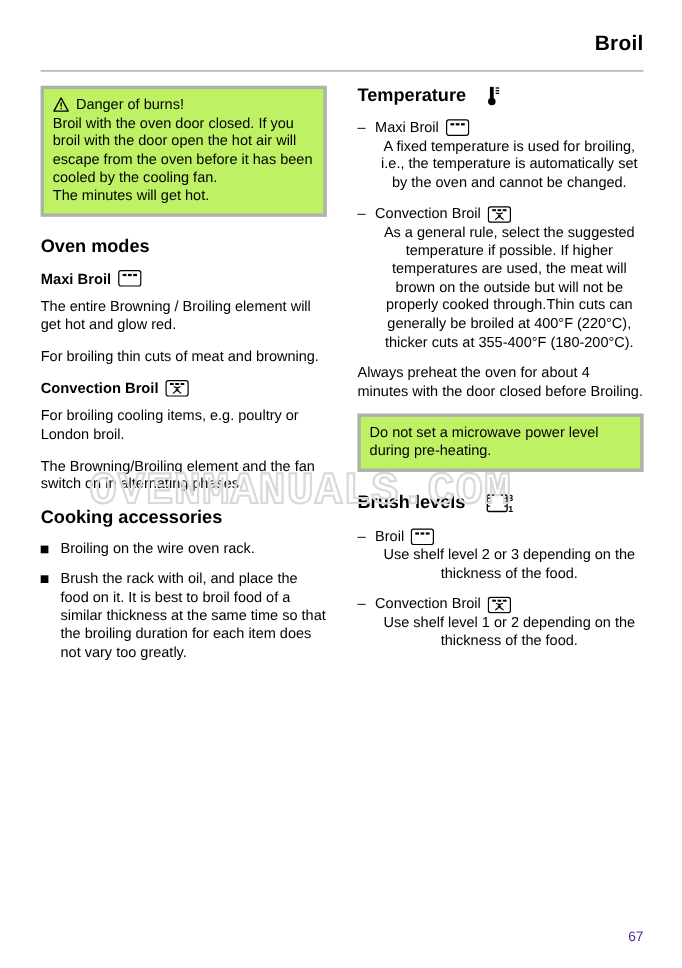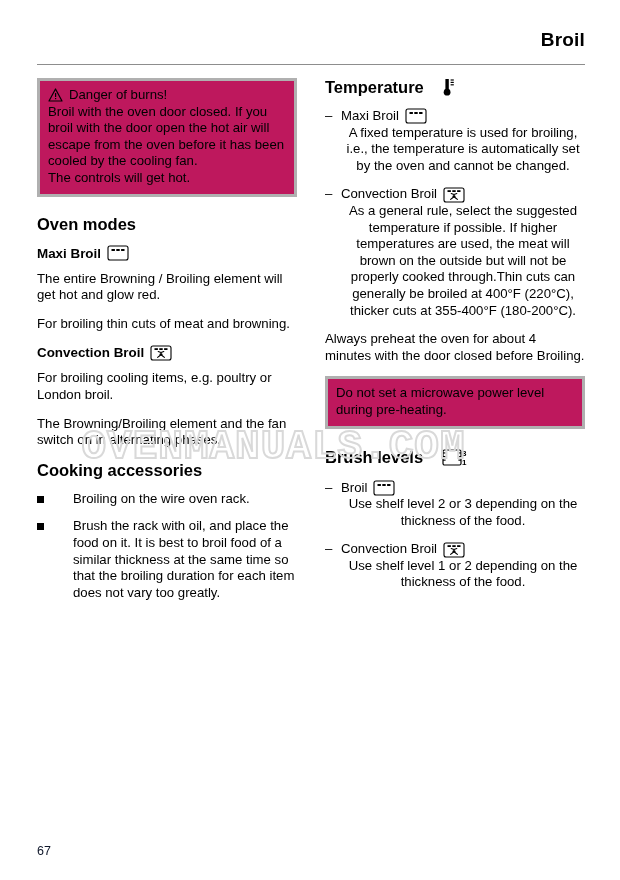--- a/index.html
+++ b/index.html
@@ -58,21 +58,21 @@
   .col {
     width: 270px;
     box-sizing: border-box;
   }
   .col-left { width: 272px; }
   .col-right { width: 272px; }
 
   
   .notebox {
     border: 3px solid #b0b0b0;
-    background: #be185d;
+    background: #bef264;
     padding: 6px 8px 7px 8px;
     box-sizing: border-box;
     margin-bottom: 18px;
   }
   .notebox p {
     margin: 0;
     font-size: 13.2px;
     line-height: 16.6px;
   }
   .warn-first {
@@ -111,21 +111,21 @@
   }
 
   
   ul.sq {
     list-style: none;
     margin: 0;
     padding: 0;
   }
   ul.sq > li {
     position: relative;
-    padding-left: 36px;
+    padding-left: 18px;
     margin-bottom: 11px;
     font-size: 13.2px;
     line-height: 16.6px;
   }
   ul.sq > li::before {
     content: "";
     position: absolute;
     left: 0;
     top: 5px;
     width: 7px;
@@ -169,23 +169,23 @@
     line-height: 0;
   }
   .ico svg { display: block; }
 
   
   .footer {
     position: absolute;
     left: 37px;
     top: 844px;
     width: 548px;
-    text-align: left;
+    text-align: right;
     font-size: 12.5px;
-    color: #0f172a;
+    color: #4c1d95;
   }
 
   
   .watermark {
     position: absolute;
     left: 0;
     top: 424px;
     width: 547px;
     text-align: center;
     font-size: 41px;
@@ -217,21 +217,21 @@
           <span class="ico warn-tri">
             <svg width="15" height="14" viewBox="0 0 15 14">
               <path d="M7.5 1 L14 13 L1 13 Z" fill="none" stroke="#000" stroke-width="1.2" stroke-linejoin="round"></path>
               <rect x="7" y="5" width="1.2" height="4" fill="#000"></rect>
               <rect x="7" y="10" width="1.2" height="1.2" fill="#000"></rect>
             </svg>
           </span>
           <span>Danger of burns!</span>
         </p>
         <p>Broil with the oven door closed. If you broil with the door open the hot air will escape from the oven before it has been cooled by the cooling fan.</p>
-        <p>The controls will get hot.</p>
+        <p>The minutes will get hot.</p>
       </div>
 
       <h2 class="sec">
         <span>Oven modes</span>
       </h2>
 
       <h3 class="sub">
         <span>Maxi Broil</span>
         <span class="ico">
           <svg width="22" height="16" viewBox="0 0 22 16">

